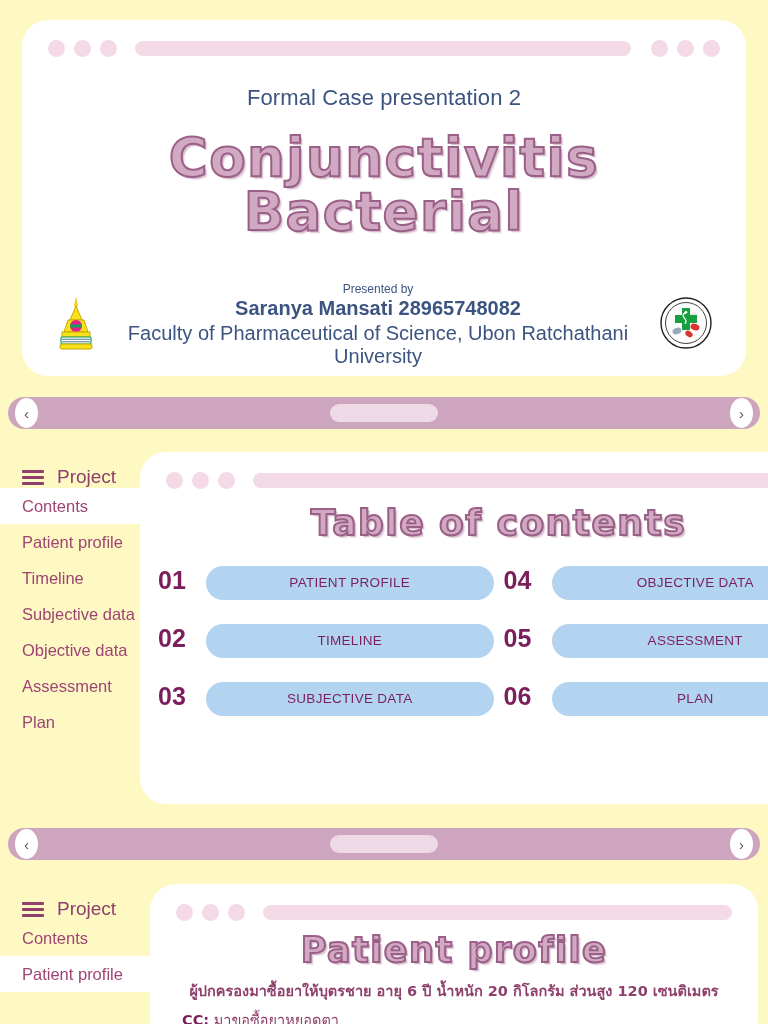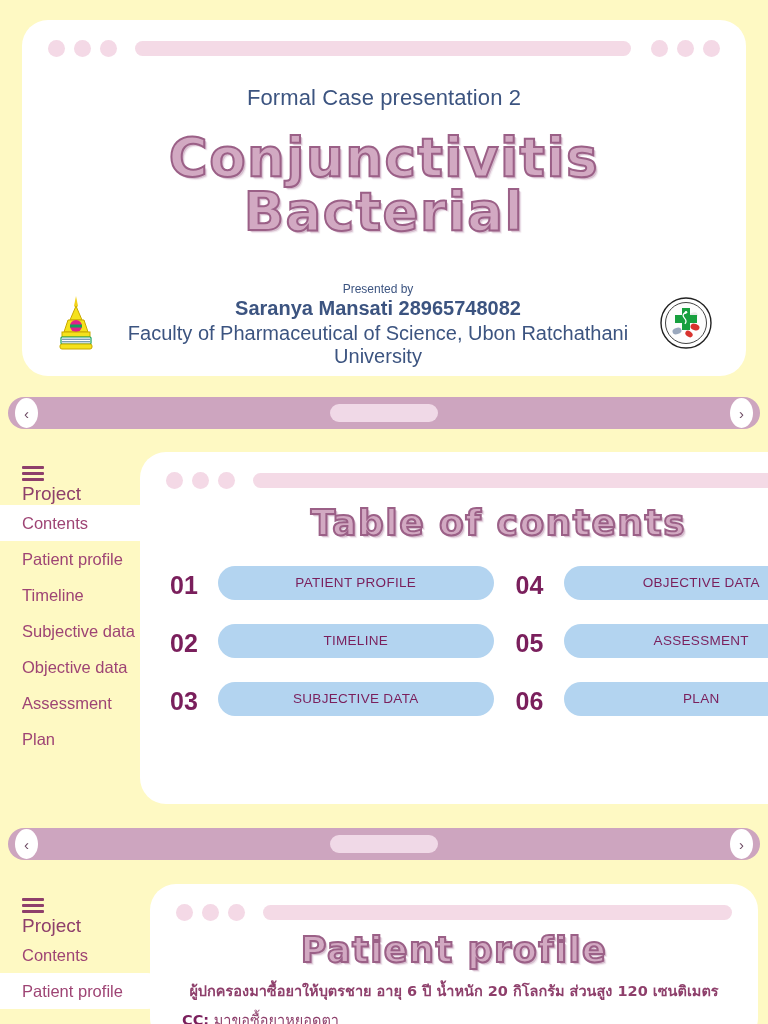--- a/index.html
+++ b/index.html
@@ -145,26 +145,25 @@
     position: absolute;
     left: 0;
     width: 176px;
     color: #8e3f6b;
   }
   .side-2 { top: 452px; height: 352px; }
   .side-3 { top: 884px; height: 140px; }
 
   .side-head {
     display: flex;
-    align-items: flex-start;
-    gap: 2px;
+    align-items: center;
+    gap: 13px;
     padding: 14px 0 0 22px;
     font-size: 19px;
     color: #8e3f6b;
-    flex-direction: column;
   }
   .hamburger { display: flex; flex-direction: column; gap: 3px; }
   .hamburger i { display: block; width: 22px; height: 3px; background: #8e3f6b; border-radius: 1px; }
 
   .side-list { }
   .side-item {
     position: relative;
     height: 36px;
     display: flex;
     align-items: center;
@@ -190,23 +189,22 @@
   }
   .toc-grid {
     margin: 24px 18px 0 18px;
     display: grid;
     grid-template-columns: 1fr 1fr;
     row-gap: 24px;
     column-gap: 10px;
   }
   .toc-item {
     display: flex;
-    align-items: flex-end;
+    align-items: flex-start;
     gap: 14px;
-    margin-left: 12px;
   }
   .toc-num {
     font-size: 25px;
     font-weight: bold;
     color: #7a1f5c;
     flex: 0 0 auto;
     width: 34px;
     text-align: left;
   }
   .toc-pill {

